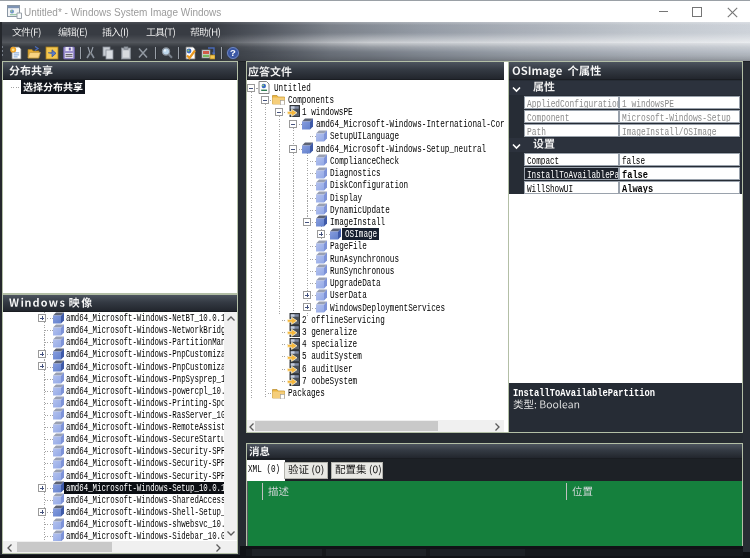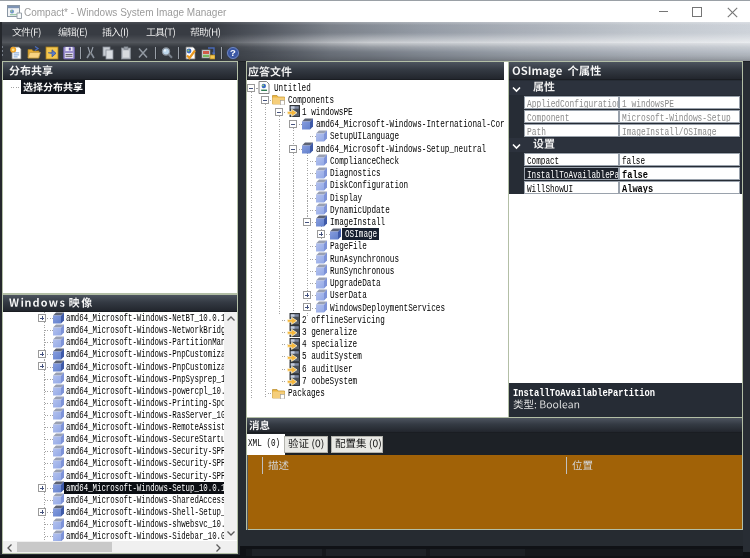--- a/index.html
+++ b/index.html
@@ -15,21 +15,21 @@
 <div class="abs" style="left:0;top:0;width:750px;height:1px;background:#9aa0a6"></div>
 <div class="abs" style="left:0;top:1px;width:750px;height:21px;background:#fff"></div>
 <svg class="abs" style="left:7px;top:5px" width="15" height="14" viewBox="0 0 15 14">
       <rect x="0.5" y="0.5" width="12" height="11" fill="#f2f4f6" stroke="#8a97a4"></rect>
       <rect x="1" y="1" width="11" height="2.2" fill="#7e93b4"></rect>
       <circle cx="5" cy="6.5" r="2" fill="#6f95c8"></circle>
       <circle cx="4.5" cy="6" r="0.8" fill="#a5d07c"></circle>
       <rect x="3" y="9.3" width="7" height="0.9" fill="#7cb88a"></rect>
       <path d="M10,8 L14.5,8 L14.5,13.5 L10,13.5 Z" fill="#f8fafb" stroke="#9aa2aa"></path>
     </svg>
-<div class="abs" style="left:24px;top:7px;font-size:10px;color:#9b9b9b;letter-spacing:0px">Compact* - Windows System Image Manager</div>
+<div class="abs" style="left:24px;top:7px;font-size:10px;color:#9b9b9b;letter-spacing:0px">Untitled* - Windows System Image Windows</div>
 <div class="abs" style="left:659px;top:11px;width:9px;height:1.2px;background:#757575"></div>
 <div class="abs" style="left:692px;top:7px;width:10px;height:10px;border:1px solid #757575"></div>
 <svg class="abs" style="left:727px;top:6.5px" width="11" height="11" viewBox="0 0 11 11">
       <line x1="0.8" y1="0.8" x2="10.2" y2="10.2" stroke="#757575" stroke-width="1.1"></line>
       <line x1="10.2" y1="0.8" x2="0.8" y2="10.2" stroke="#757575" stroke-width="1.1"></line>
     </svg>
 <div class="abs" style="left:0;top:22px;width:750px;height:21px;background:linear-gradient(90deg,#383c43 0px,#383c43 212px,#51565f 262px,#7a8089 330px,#939aa4 420px,#a9afb8 520px,#c0c6cd 640px,#ced3da 750px)">
 <div class="abs" style="left:0;top:0;width:750px;height:21px;background:linear-gradient(to bottom,rgba(255,255,255,0.10) 0,rgba(255,255,255,0) 3px,rgba(255,255,255,0) 60%,rgba(255,255,255,0.14) 100%)"></div>
 <div class="abs" style="left:210px;top:0;width:540px;height:21px;background:linear-gradient(to bottom,rgba(255,255,255,0.20) 0,rgba(255,255,255,0.02) 3px,rgba(255,255,255,0) 50%,rgba(255,255,255,0.36) 88%,rgba(255,255,255,0.52) 100%);-webkit-mask-image:linear-gradient(to right,transparent 0,#000 160px);mask-image:linear-gradient(to right,transparent 0,#000 160px)"></div>
 <div class="abs" style="left:12px;top:5px">
@@ -948,21 +948,21 @@
             <path transform="translate(3159,0)" d="M303 -13C436 -13 554 91 554 271C554 452 436 557 303 557C170 557 52 452 52 271C52 91 170 -13 303 -13ZM303 63C209 63 146 146 146 271C146 396 209 480 303 480C397 480 461 396 461 271C461 146 397 63 303 63Z"></path>
             <path transform="translate(3765,0)" d="M303 -13C436 -13 554 91 554 271C554 452 436 557 303 557C170 557 52 452 52 271C52 91 170 -13 303 -13ZM303 63C209 63 146 146 146 271C146 396 209 480 303 480C397 480 461 396 461 271C461 146 397 63 303 63Z"></path>
             <path transform="translate(4371,0)" d="M188 -13C213 -13 228 -9 241 -5L228 65C218 63 214 63 209 63C195 63 184 74 184 102V796H92V108C92 31 120 -13 188 -13Z"></path>
             <path transform="translate(4655,0)" d="M312 -13C385 -13 443 11 490 42L458 103C417 76 375 60 322 60C219 60 148 134 142 250H508C510 264 512 282 512 302C512 457 434 557 295 557C171 557 52 448 52 271C52 92 167 -13 312 -13ZM141 315C152 423 220 484 297 484C382 484 432 425 432 315Z"></path>
             <path transform="translate(5209,0)" d="M217 -13C284 -13 345 22 397 65H400L408 0H483V334C483 469 428 557 295 557C207 557 131 518 82 486L117 423C160 452 217 481 280 481C369 481 392 414 392 344C161 318 59 259 59 141C59 43 126 -13 217 -13ZM243 61C189 61 147 85 147 147C147 217 209 262 392 283V132C339 85 295 61 243 61Z"></path>
             <path transform="translate(5772,0)" d="M92 0H184V394C238 449 276 477 332 477C404 477 435 434 435 332V0H526V344C526 482 474 557 360 557C286 557 229 516 178 464H176L167 543H92Z"></path>
           </g>
         </svg>
       </div>
 </div>
-<div class="abs" style="left:246px;top:417px;width:497px;height:113px;border:1px solid #b3bfa6;background:#a16207">
+<div class="abs" style="left:246px;top:443px;width:497px;height:113px;border:1px solid #b3bfa6;background:#15803d">
 <div class="abs hdr" style="left:0;top:0;width:495px;height:15px"></div>
 <div class="abs" style="left:2px;top:2px">
         <svg class="cj" style="width:21.0px;height:12.2px" viewBox="0 0 2000 1160" preserveAspectRatio="none">
           <g fill="#f5f5f5" transform="translate(0,880) scale(1,-1)">
             <path transform="translate(0,0)" d="M841 827C821 766 782 686 753 635L857 596C888 644 925 715 957 785ZM343 775C382 717 421 639 434 589L543 640C527 691 485 765 445 820ZM75 757C137 724 214 672 250 634L324 727C285 764 206 812 145 841ZM28 492C92 459 172 406 208 368L281 462C240 499 159 547 96 577ZM56 -8 162 -85C215 16 271 133 317 240L229 313C174 195 105 69 56 -8ZM492 284H797V209H492ZM492 385V459H797V385ZM587 850V570H375V-88H492V108H797V42C797 29 792 24 776 23C761 23 708 23 662 26C678 -5 694 -55 698 -87C774 -87 827 -86 865 -67C903 -49 914 -17 914 40V570H708V850Z"></path>
             <path transform="translate(1000,0)" d="M297 539H694V492H297ZM297 406H694V360H297ZM297 670H694V624H297ZM252 207V68C252 -39 288 -72 430 -72C459 -72 591 -72 621 -72C734 -72 769 -38 783 102C751 109 699 126 673 145C668 50 660 36 612 36C577 36 468 36 442 36C383 36 374 40 374 70V207ZM742 198C786 129 831 37 845 -22L960 28C943 89 894 176 849 242ZM126 223C104 154 66 70 30 13L141 -41C174 19 207 111 232 179ZM414 237C460 190 513 124 533 79L631 136C611 175 569 227 527 268H815V761H540C554 785 570 812 584 842L438 860C433 831 423 794 412 761H181V268H470Z"></path>
           </g>
         </svg>
       </div>
 <div class="abs" style="left:0;top:15px;width:495px;height:22px;background:#1d2126"></div>

